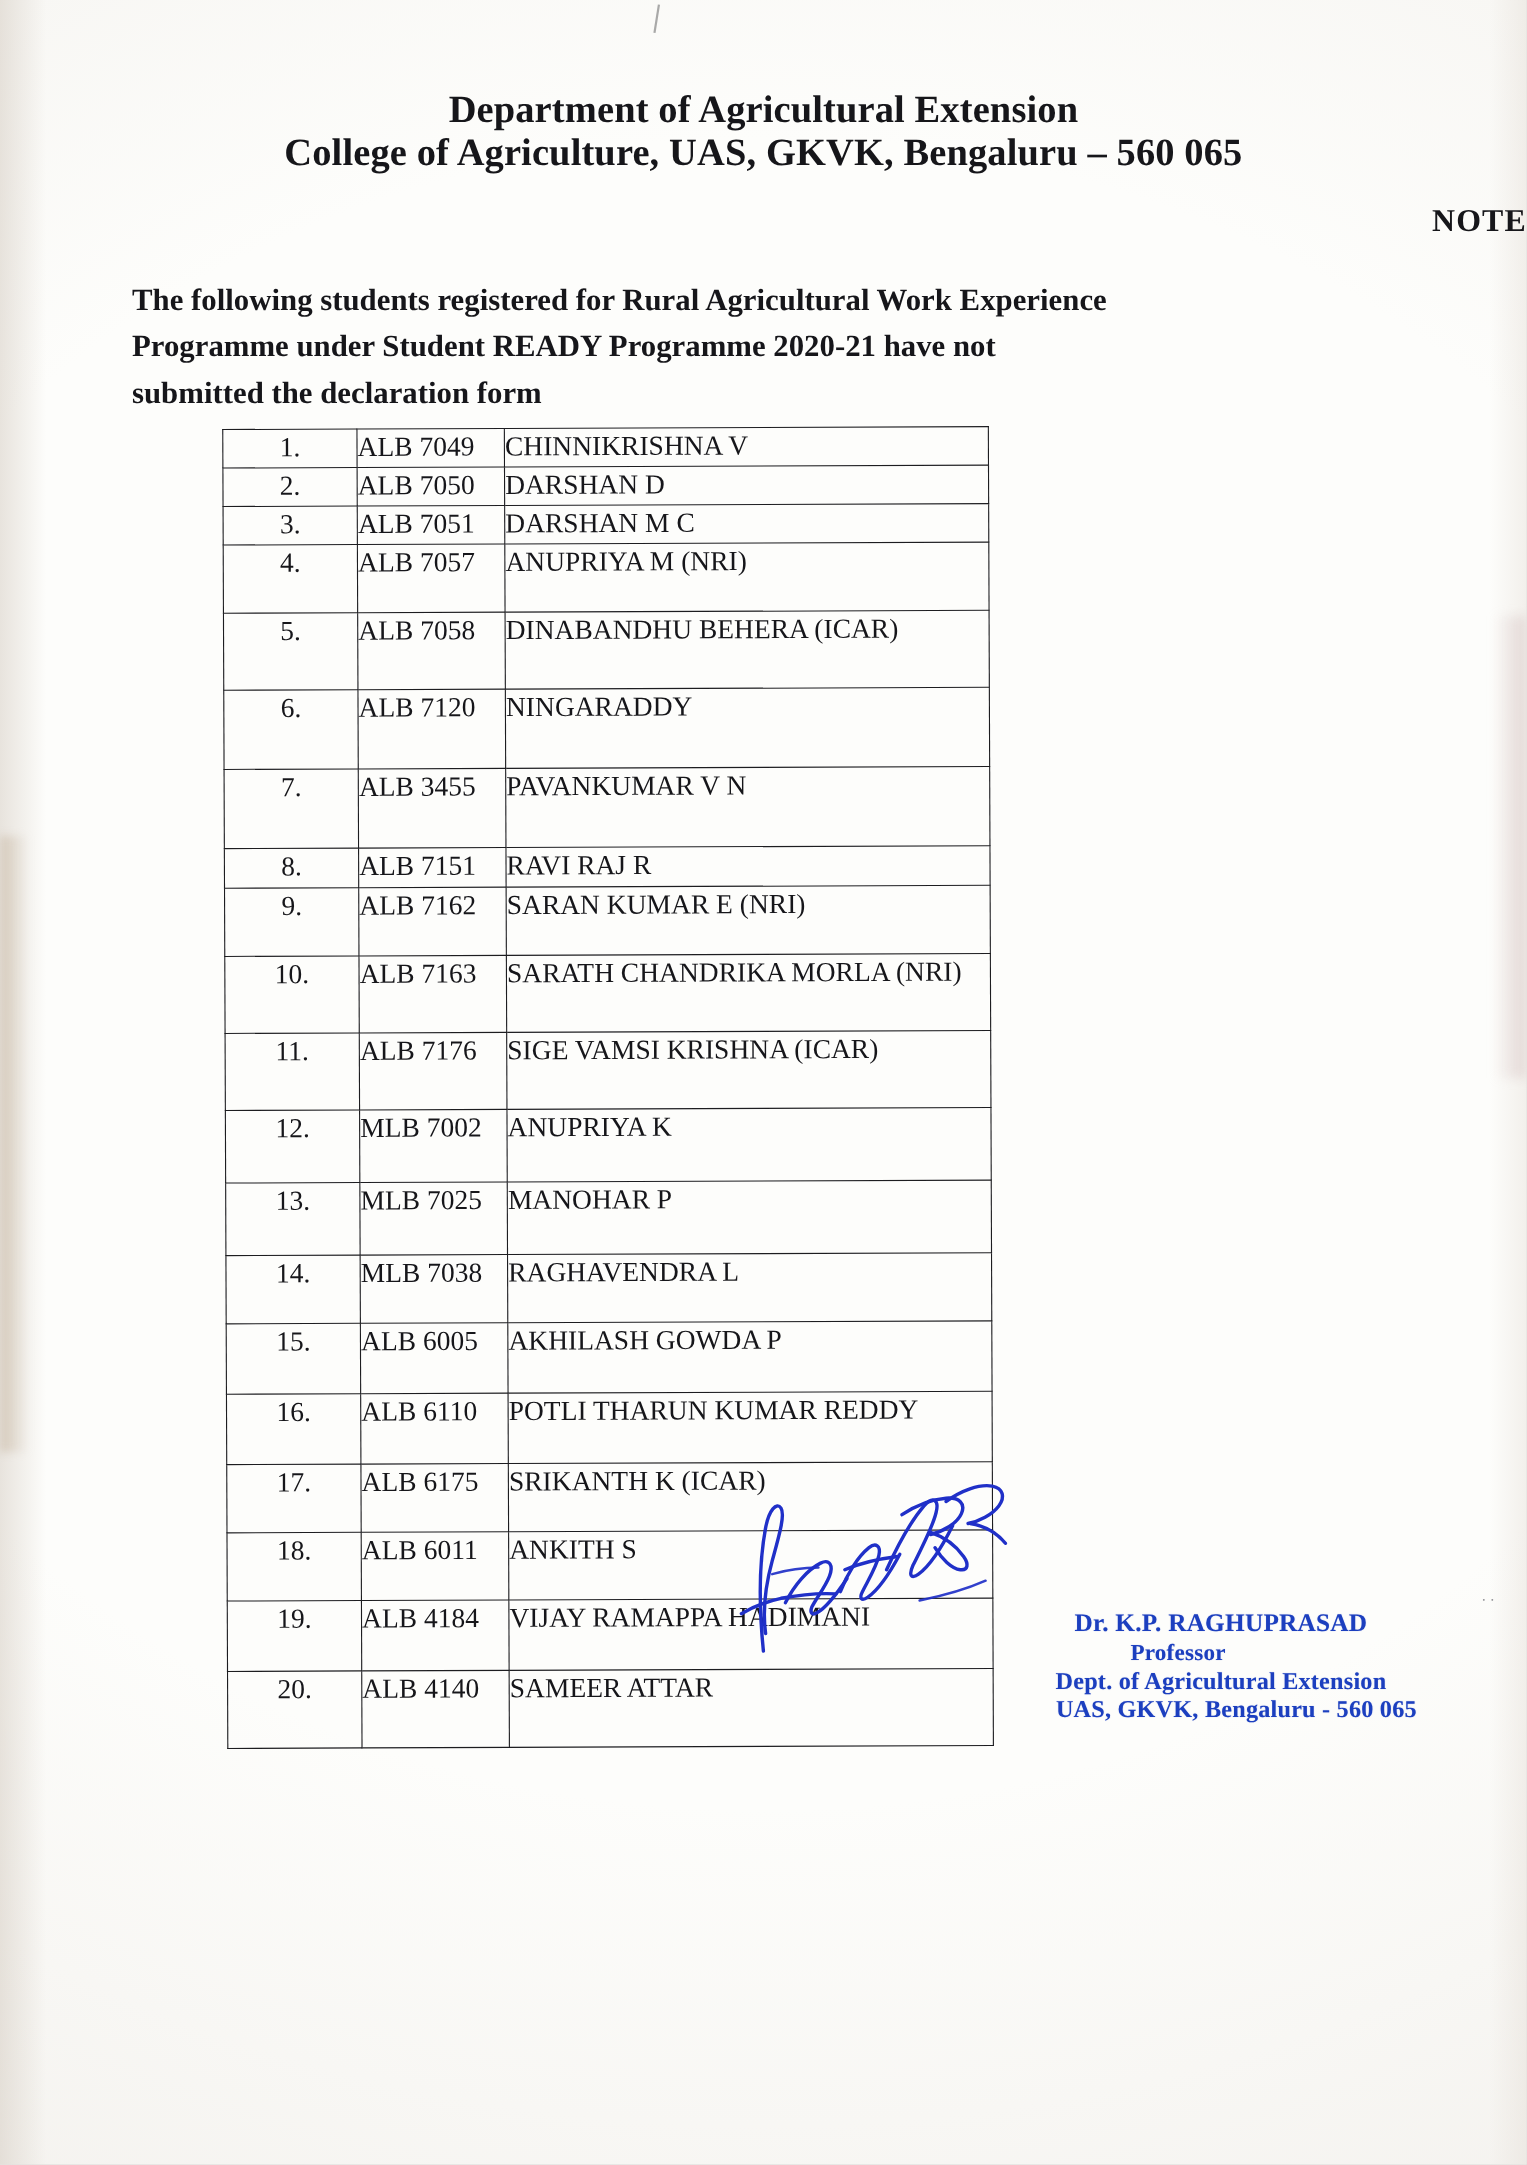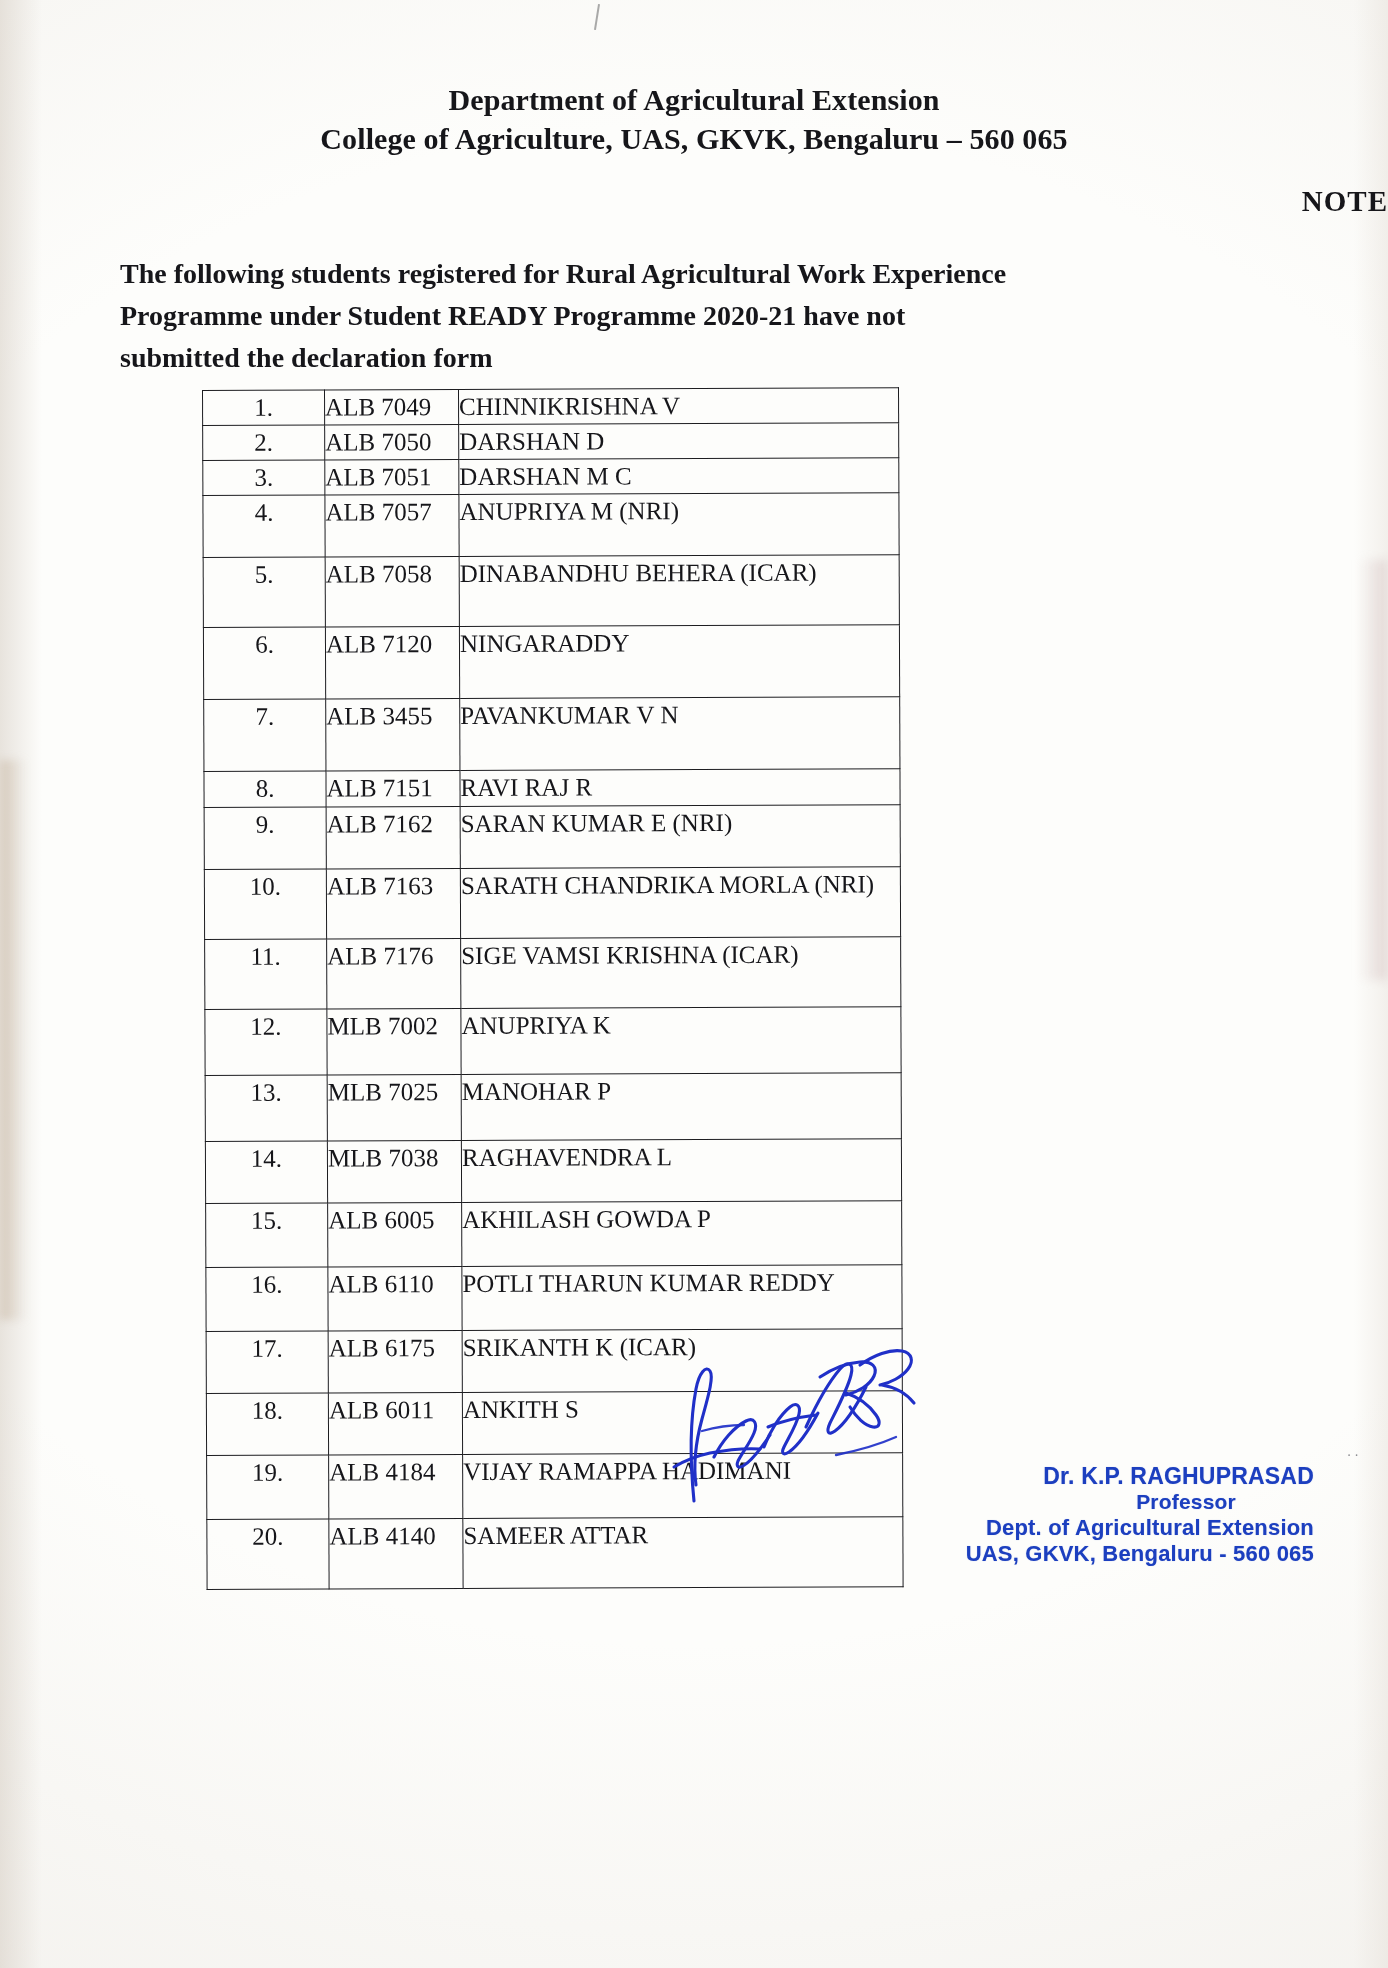--- a/index.html
+++ b/index.html
@@ -56,21 +56,21 @@
 
   
   .header {
     position: absolute;
     left: 0; right: 0;
     top: 80px;
     text-align: center;
   }
   .header .line {
     font-weight: bold;
-    font-size: 30px;
+    font-size: 35px;
     line-height: 39px;
     letter-spacing: .1px;
   }
 
   .note-title {
     position: absolute;
     left: 0; right: 0;
     top: 185px;
     text-align: right;
     font-weight: bold;
@@ -141,25 +141,25 @@
     width: 700px;
     height: 230px;
   }
   .sig-svg {
     position: absolute;
     left: 10px;
     top: -10px;
   }
   .stamp {
     position: absolute;
-    right: 26px;
+    right: 52px;
     top: 118px;
-    text-align: right;
+    text-align: center;
     color: #1c3fbf;
-    font-family: Liberation Sans, sans-serif;
+    font-family: Liberation Serif, serif;
     font-weight: bold;
     line-height: 26px;
     letter-spacing: .2px;
     text-shadow: 0 0 1px rgba(28,63,191,.35);
   }
   .stamp .l1 { font-size: 23px; }
   .stamp .l2 { font-size: 21px; margin-right: 78px; }
   .stamp .l3 { font-size: 22px; }
   .stamp .l4 { font-size: 22px; margin-left: 28px; }
 

